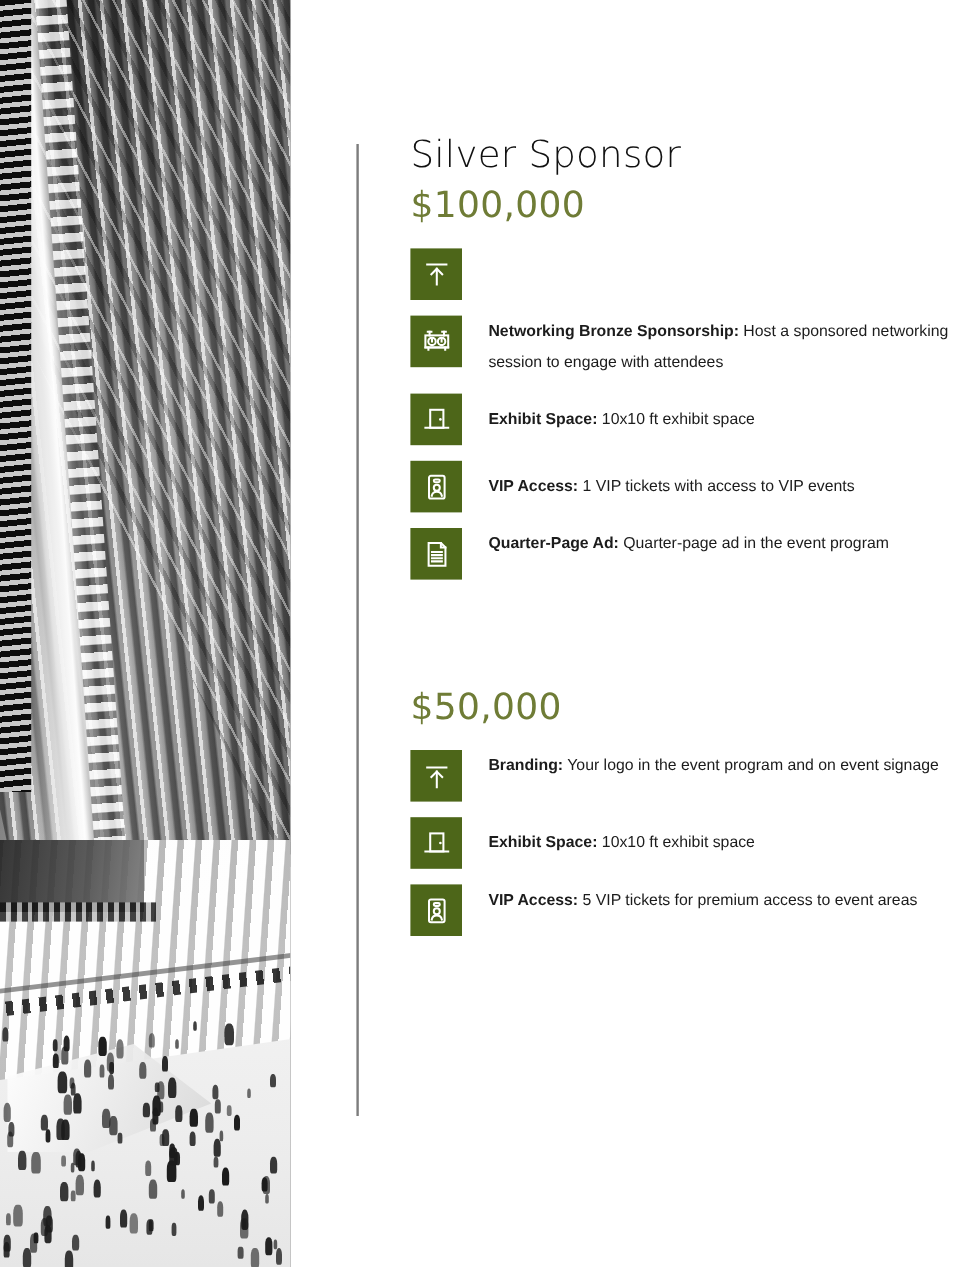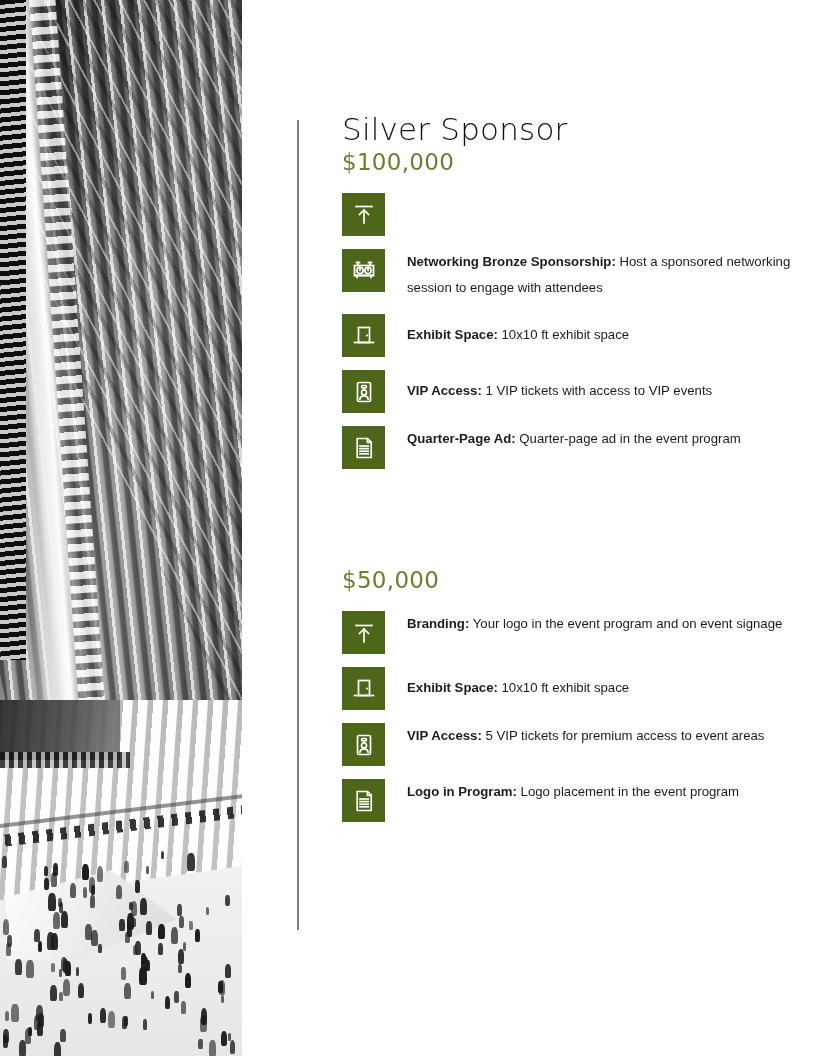--- a/index.html
+++ b/index.html
@@ -208,23 +208,23 @@
     font-size: 31px;
     letter-spacing: 0.2px;
     color: #111111;
     line-height: 1.15;
     white-space: nowrap;
   }
 
   .tier-price {
     font-family: "DejaVu Sans", sans-serif;
     font-weight: 400;
-    font-size: 23px;
+    font-size: 30px;
     color: #6f7c36;
-    margin-top: 1px;
+    margin-top: 6px;
     letter-spacing: 0.3px;
   }
 
   .benefits { margin-top: 18px; }
 
   .benefit {
     display: flex;
     align-items: flex-start;
     margin-bottom: 13px;
   }
@@ -492,30 +492,17 @@
             <div class="benefit-icon">
               <svg width="26" height="26" viewBox="0 0 26 26">
         <rect x="6.5" y="3.5" width="13" height="19" rx="1.6" stroke="#ffffff" fill="none" stroke-width="1.7" stroke-linecap="square" stroke-linejoin="miter"></rect>
         <rect x="10.5" y="6.5" width="5" height="2.4" rx="1.2" stroke="#ffffff" fill="none" stroke-width="1.7" stroke-linecap="square" stroke-linejoin="miter"></rect>
         <circle cx="13" cy="13.4" r="2.5" stroke="#ffffff" fill="none" stroke-width="1.7" stroke-linecap="square" stroke-linejoin="miter"></circle>
         <path d="M8.8 20.2 a4.3 4.3 0 0 1 8.4 0" stroke="#ffffff" fill="none" stroke-width="1.7" stroke-linecap="square" stroke-linejoin="miter"></path>
       </svg>
             </div>
             <div class="benefit-text"><b>VIP Access:</b><span> 5 VIP tickets for premium access to event areas</span></div>
           </div>
-          <div class="benefit two-line">
-            <div class="benefit-icon">
-              <svg width="26" height="26" viewBox="0 0 26 26">
-        <path d="M6.2 3.5 h10.3 L20.2 7.2 V22.5 H6.2 Z" stroke="#ffffff" fill="none" stroke-width="1.7" stroke-linecap="square" stroke-linejoin="miter"></path>
-        <polyline points="16.4,3.5 16.4,7.3 20.2,7.3" stroke="#ffffff" fill="none" stroke-width="1.7" stroke-linecap="square" stroke-linejoin="miter"></polyline>
-        <line x1="9" y1="11" x2="17.2" y2="11" stroke="#ffffff" fill="none" stroke-width="1.7" stroke-linecap="square" stroke-linejoin="miter"></line>
-        <line x1="9" y1="13.6" x2="17.2" y2="13.6" stroke="#ffffff" fill="none" stroke-width="1.7" stroke-linecap="square" stroke-linejoin="miter"></line>
-        <line x1="9" y1="16.2" x2="17.2" y2="16.2" stroke="#ffffff" fill="none" stroke-width="1.7" stroke-linecap="square" stroke-linejoin="miter"></line>
-        <line x1="9" y1="18.8" x2="17.2" y2="18.8" stroke="#ffffff" fill="none" stroke-width="1.7" stroke-linecap="square" stroke-linejoin="miter"></line>
-      </svg>
-            </div>
-            <div class="benefit-text"><b>Logo in Program:</b><span> Logo placement in the event program</span></div>
-          </div>
         </div>
     </div>
 
   </div>
 </div>
 
 </body></html>

